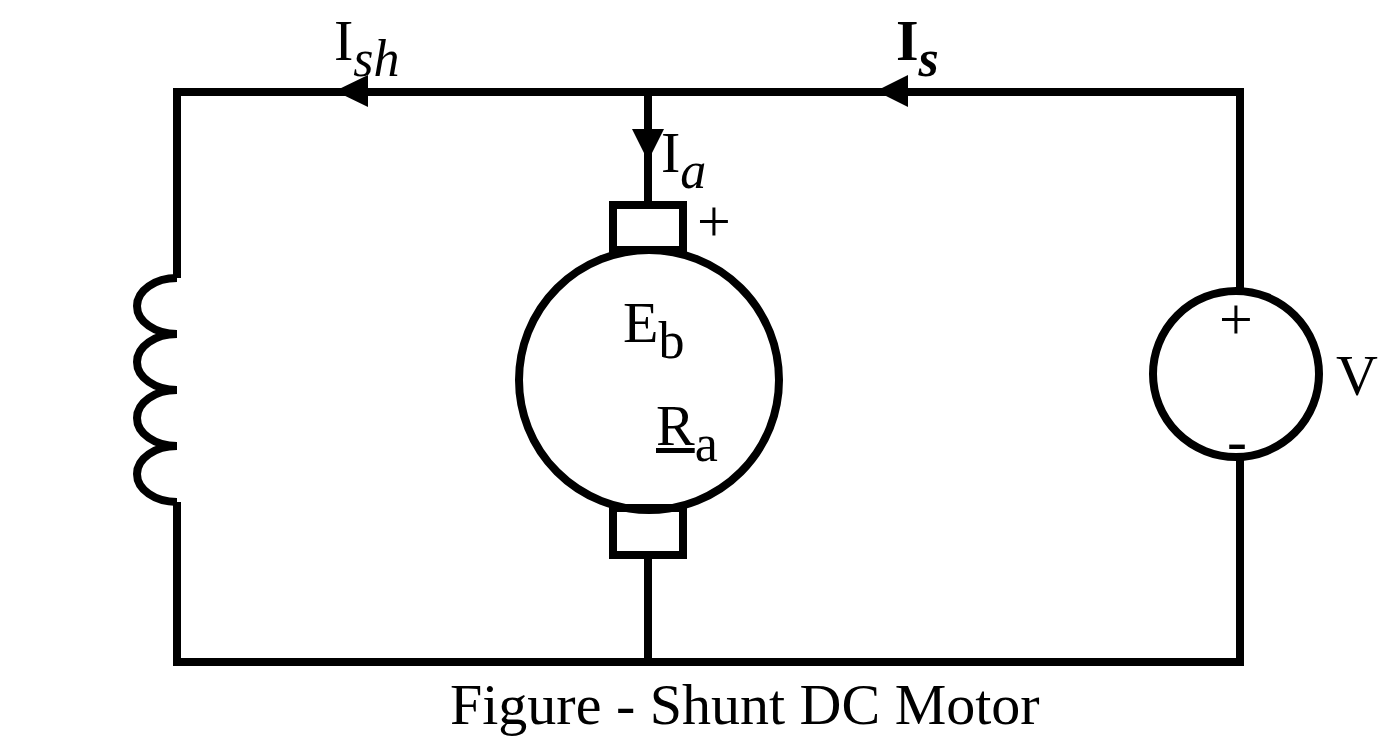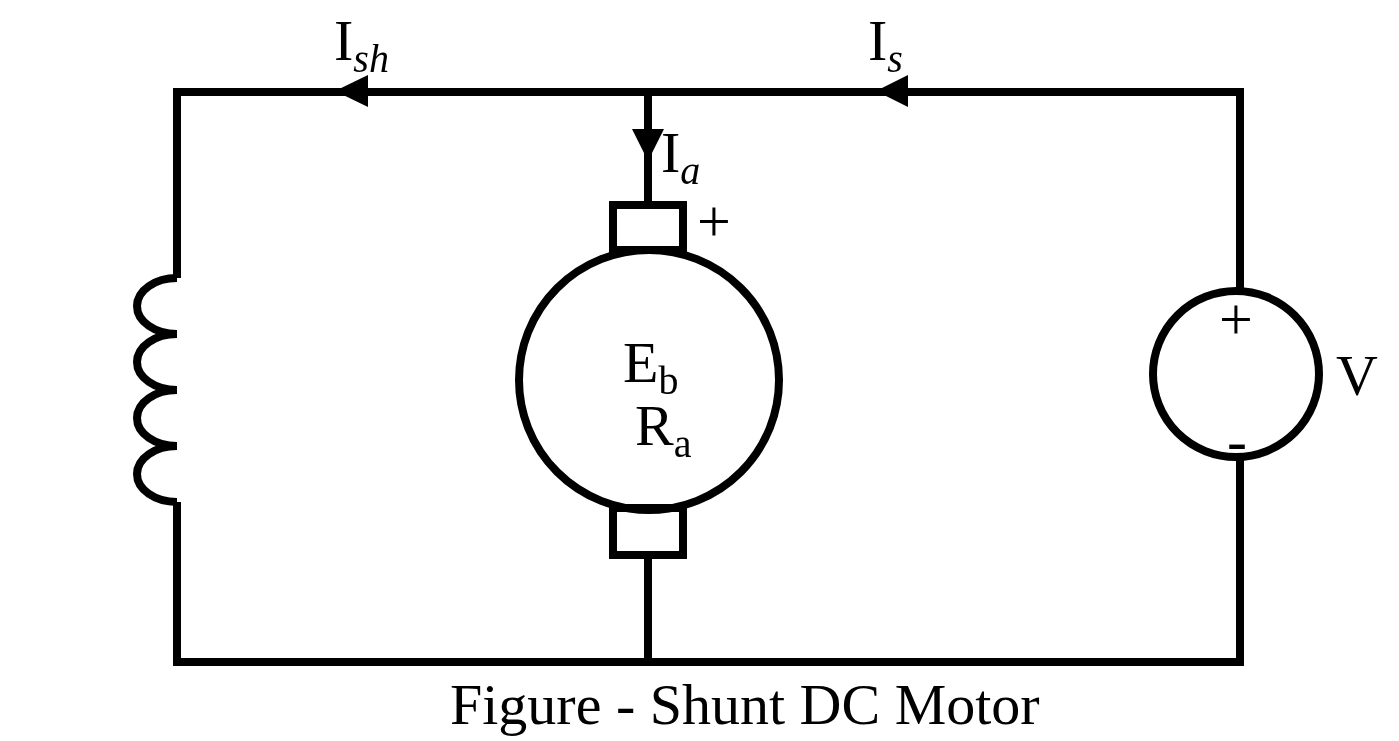--- a/index.html
+++ b/index.html
@@ -14,21 +14,21 @@
   }
   .stage svg { position: absolute; left: 0; top: 0; }
   .lbl {
     position: absolute;
     font-size: 58px;
     line-height: 1;
     white-space: nowrap;
     color: #000000;
   }
   .lbl sub {
-    font-size: 40px;
+    font-size: 52px;
     line-height: 0;
     vertical-align: -0.30em;
     text-align: right;
   }
   .lbl sub.it { font-style: italic; }
   .sign { font-size: 60px; }
   .caption {
     position: absolute;
     left: 450px;
     top: 676px;
@@ -66,34 +66,34 @@
       <path d="M 335 91 L 368 75 L 368 107 Z"></path>
       <path d="M 876 91 L 908 75 L 908 107 Z"></path>
       <path d="M 648 161 L 632 129 L 664 129 Z"></path>
     </g>
   </svg>
 
   <div class="lbl" style="left:334px; top:12px;">
     <span>I</span><sub class="it">sh</sub>
   </div>
 
-  <div class="lbl" style="left:868px; top:12px;">
+  <div class="lbl" style="left:896px; top:12px;font-weight:bold;">
     <span>I</span><sub class="it">s</sub>
   </div>
 
   <div class="lbl" style="left:661px; top:124px;">
     <span>I</span><sub class="it">a</sub>
   </div>
 
 
-  <div class="lbl" style="left:623px; top:294px;margin-top:40px;">
+  <div class="lbl" style="left:623px; top:294px;">
     <span>E</span><sub>b</sub>
   </div>
 
-  <div class="lbl" style="left:635px; top:397px;">
+  <div class="lbl" style="left:656px; top:397px;text-decoration:underline;">
     <span>R</span><sub>a</sub>
   </div>
 
   <div class="lbl" style="left:1336px; top:347px;">V</div>
 
   <div class="lbl sign" style="left:697px; top:191px;">+</div>
 
   <div class="lbl sign" style="left:1219px; top:289px;">+</div>
 
   <div class="lbl sign" style="left:1227px; top:411px;">-</div>

